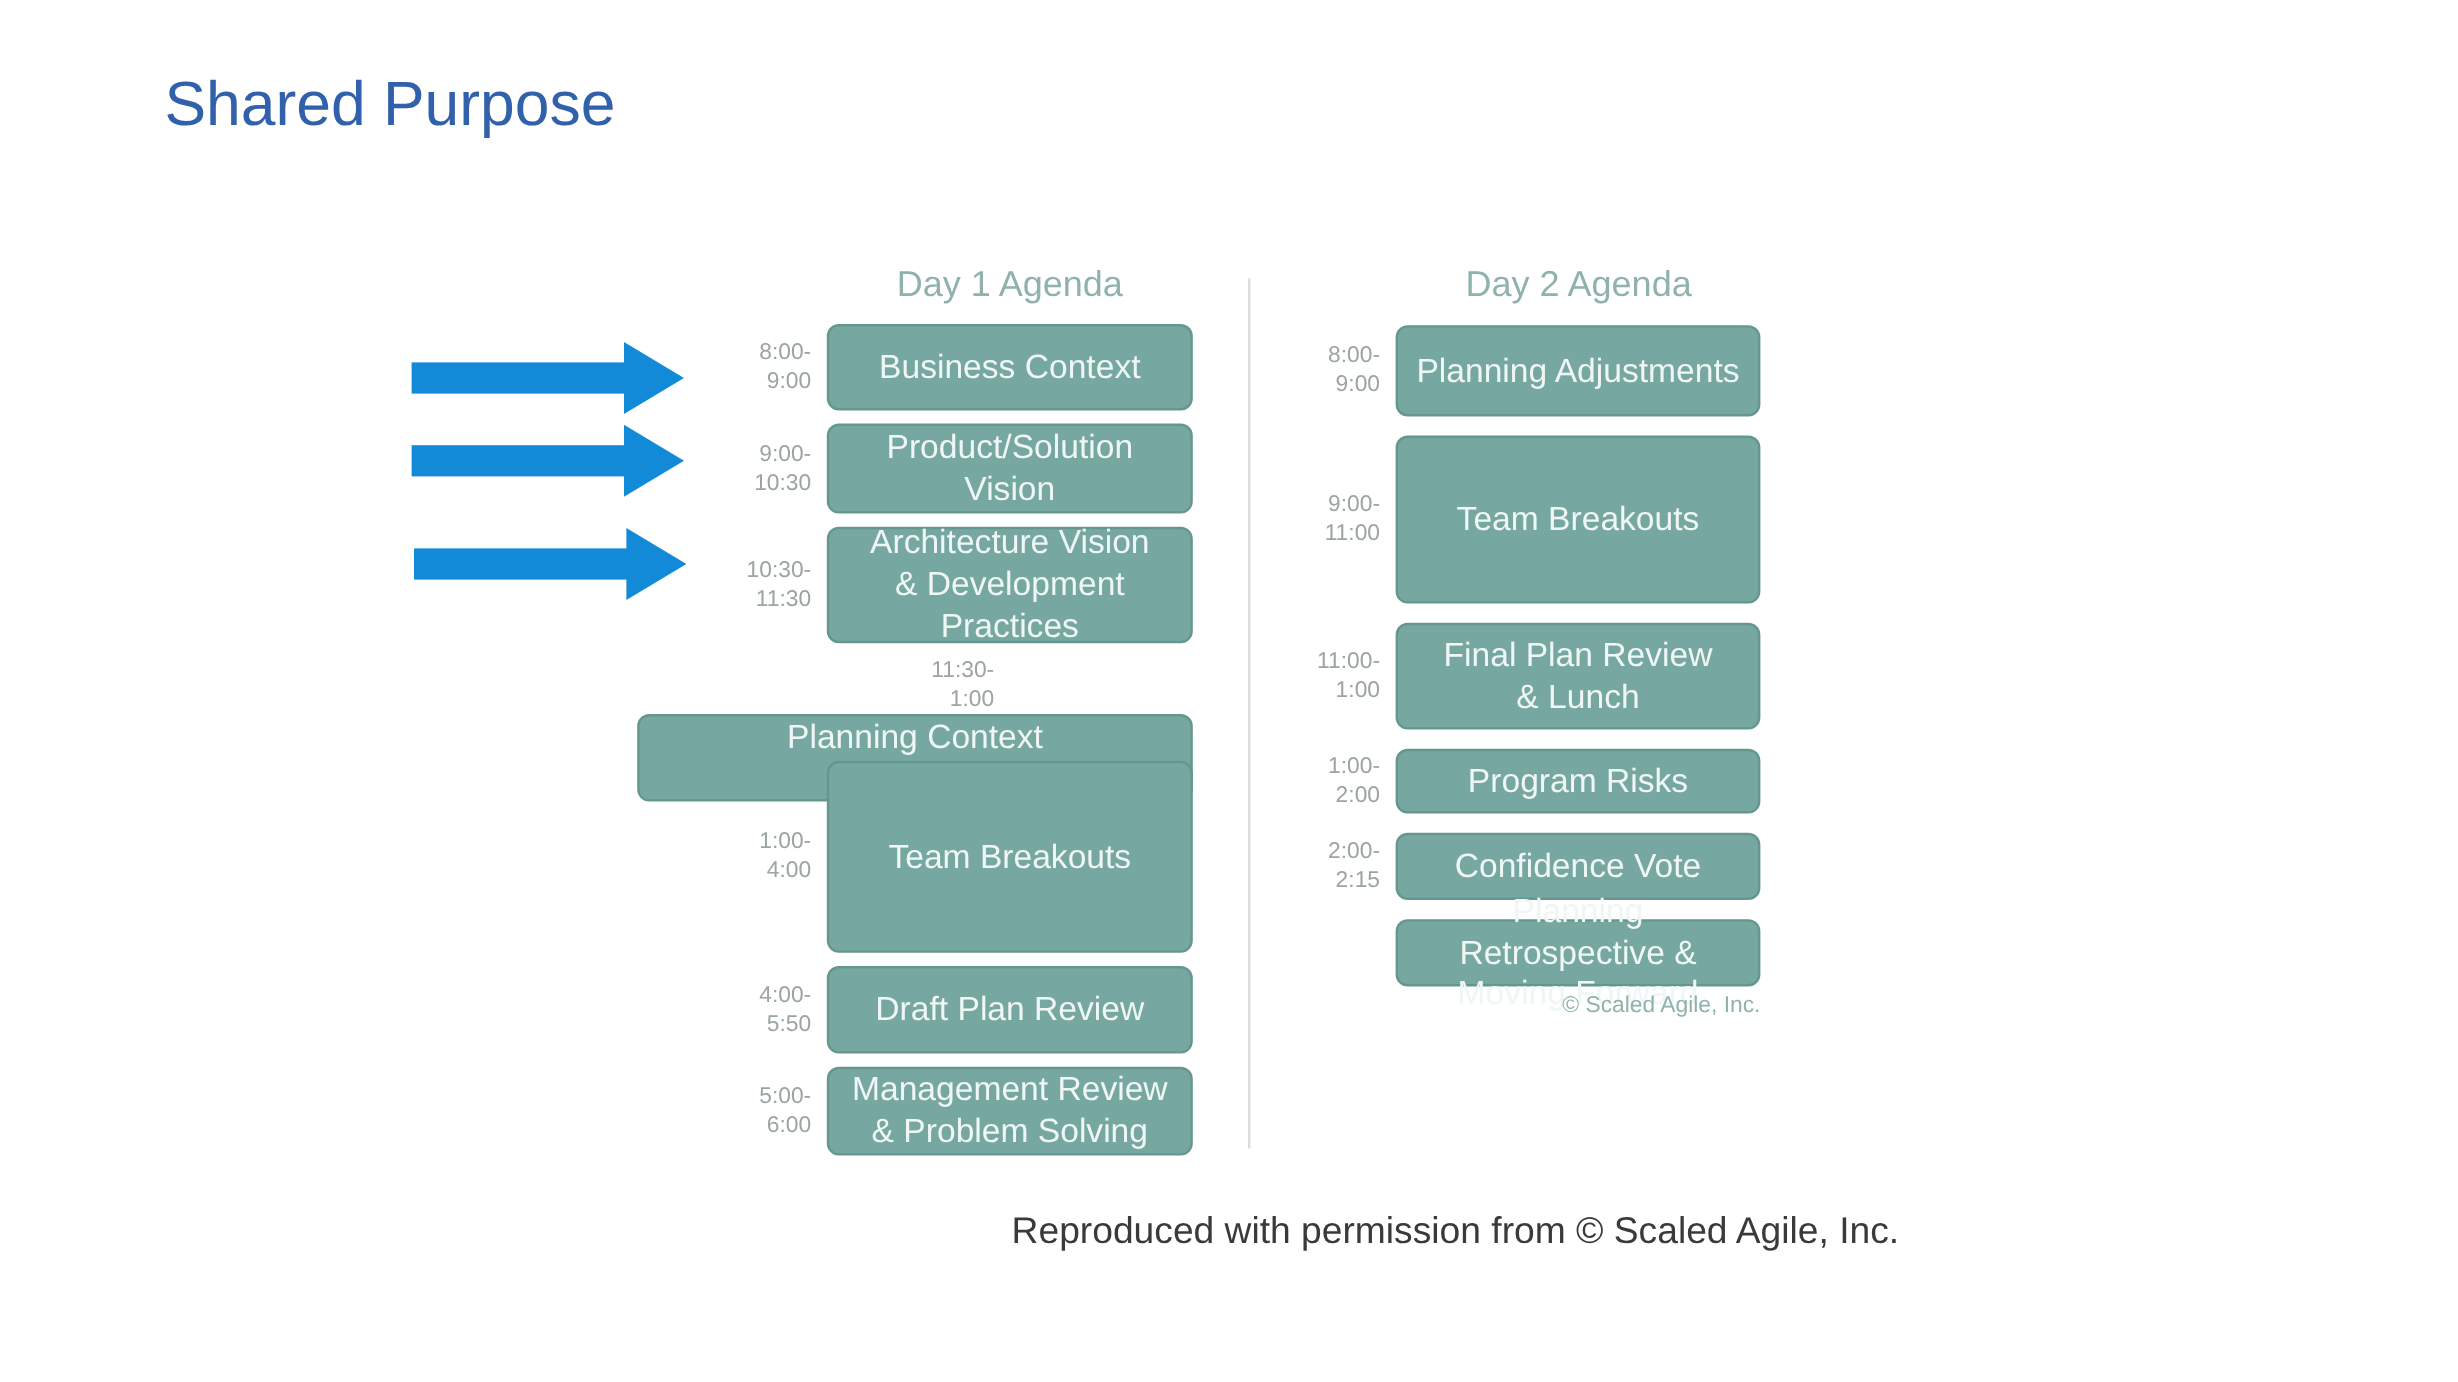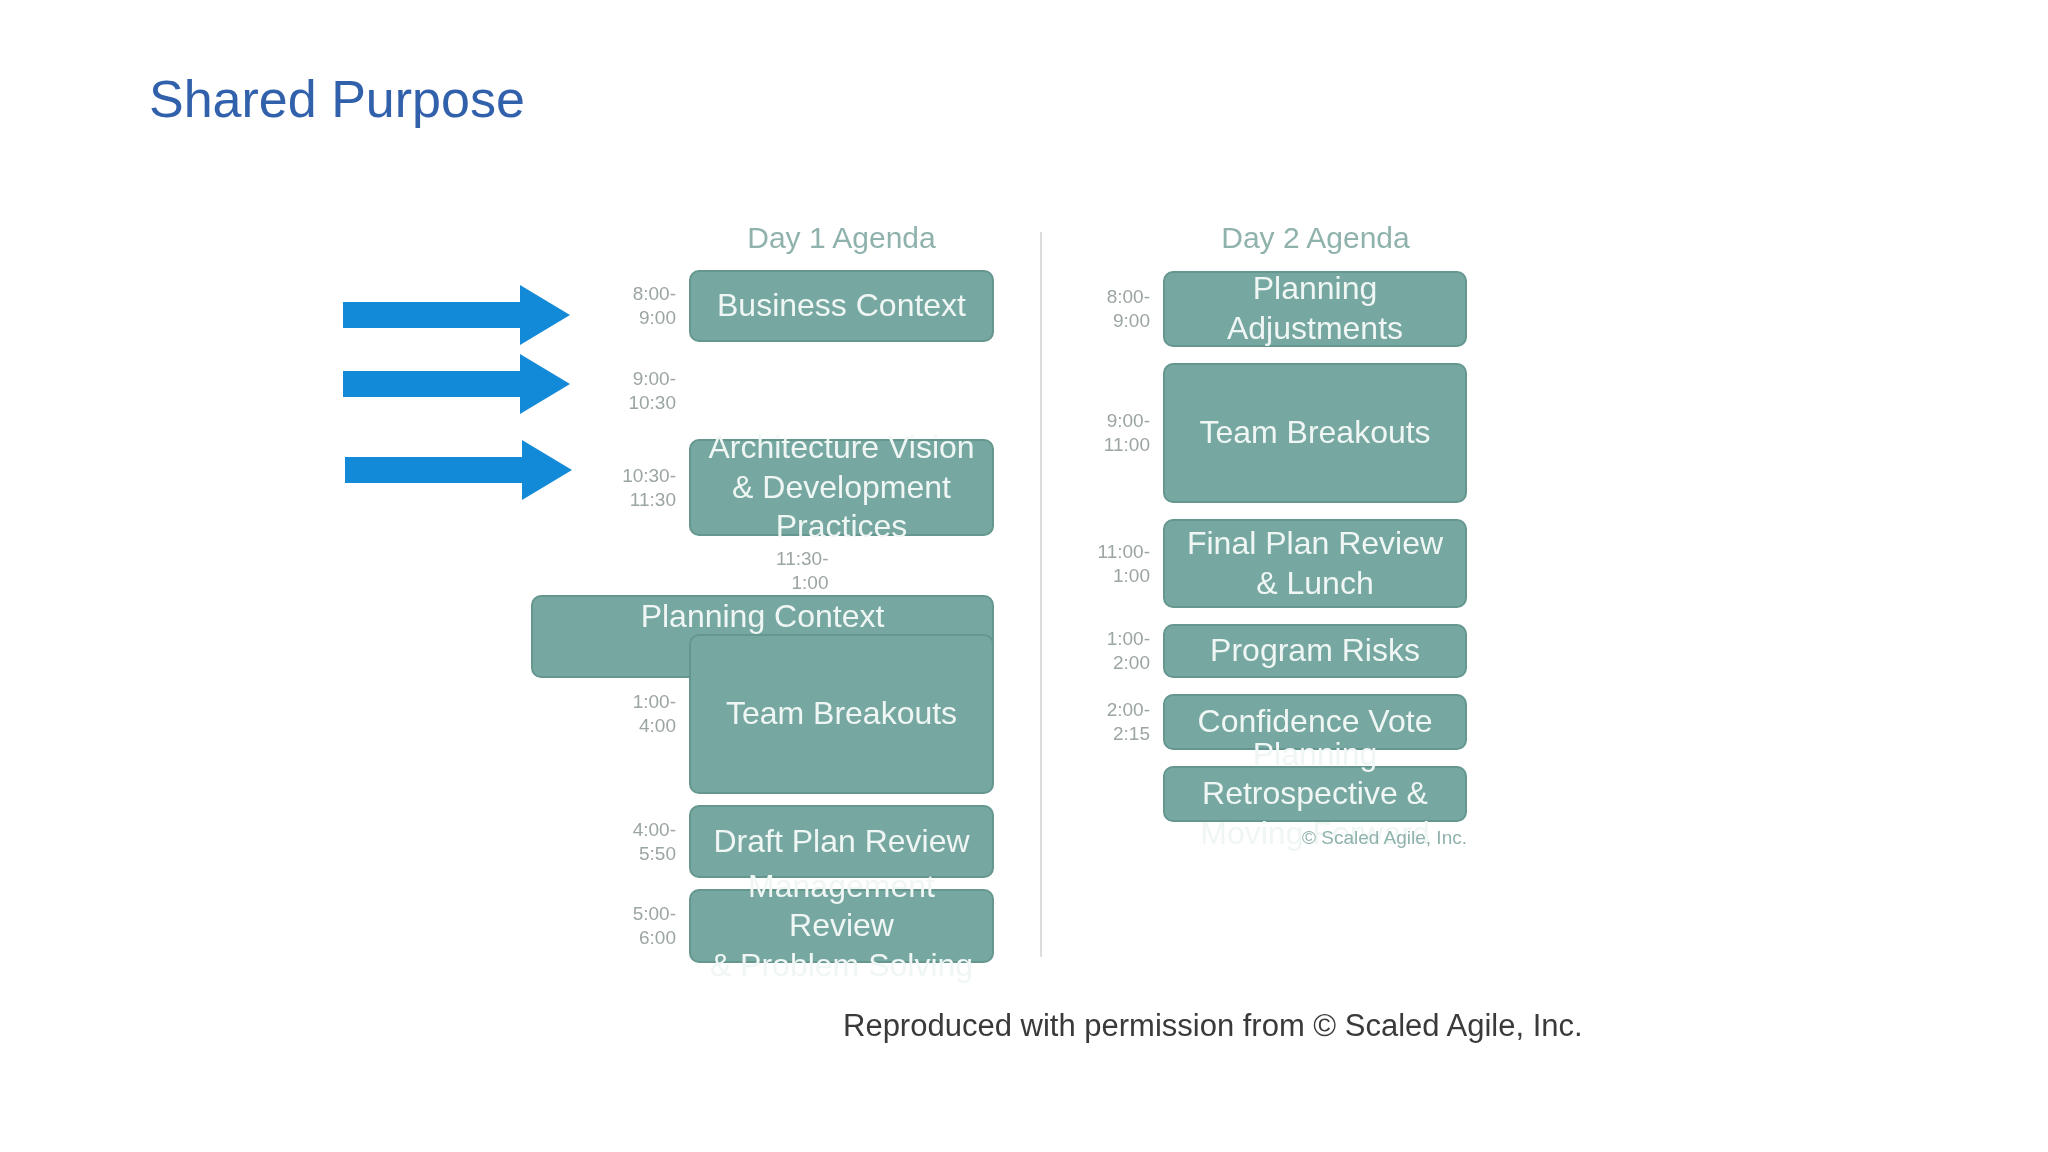--- a/index.html
+++ b/index.html
@@ -8,21 +8,21 @@
     width:2048px;
     height:1152px;
     background:#ffffff;
     overflow:hidden;
     font-family:"Liberation Sans", sans-serif;
   }
   .title{
     position:absolute;
     left:133px;
     top:54px;
-    margin:16px;
+    margin:4px;
     font-size:52px;
     font-weight:400;
     line-height:1.15;
     color:var(--title-blue);
   }
   
   .col{position:absolute;top:222px;}
   #day1{left:531px;width:463px;}
   #day2{left:1005px;width:462px;}
   .col-header{
@@ -52,21 +52,21 @@
     align-self:stretch;
     box-sizing:border-box;
     background:var(--box-teal);
     border:2px solid var(--box-border);
     border-radius:10px;
     color:var(--box-text);
     display:flex;
     align-items:center;
     justify-content:center;
     text-align:center;
-    font-size:32px;
+    font-size:28px;
     line-height:1.24;
     white-space:pre-line;
     padding:0 8px;
   }
   
   #day1 .row:nth-child(1){height:72px;}
   #day1 .row:nth-child(2){height:75px;}
   #day1 .row:nth-child(3){height:97px;}
   #day1 .row:nth-child(4){height:76px;flex-direction:column;}
   #day1 .row:nth-child(5){height:160px;}
@@ -128,20 +128,22 @@
     <div class="col-header">Day 1 Agenda</div>
     <div class="rows">
         <div class="row">
           <div class="time">8:00-
 9:00</div>
           <div class="box">Business Context</div>
         </div>
         <div class="row">
           <div class="time">9:00-
 10:30</div>
+          <div class="box">Product/Solution
+Vision</div>
         </div>
         <div class="row">
           <div class="time">10:30-
 11:30</div>
           <div class="box">Architecture Vision
 &amp; Development
 Practices</div>
         </div>
         <div class="row">
           <div class="time">11:30-

